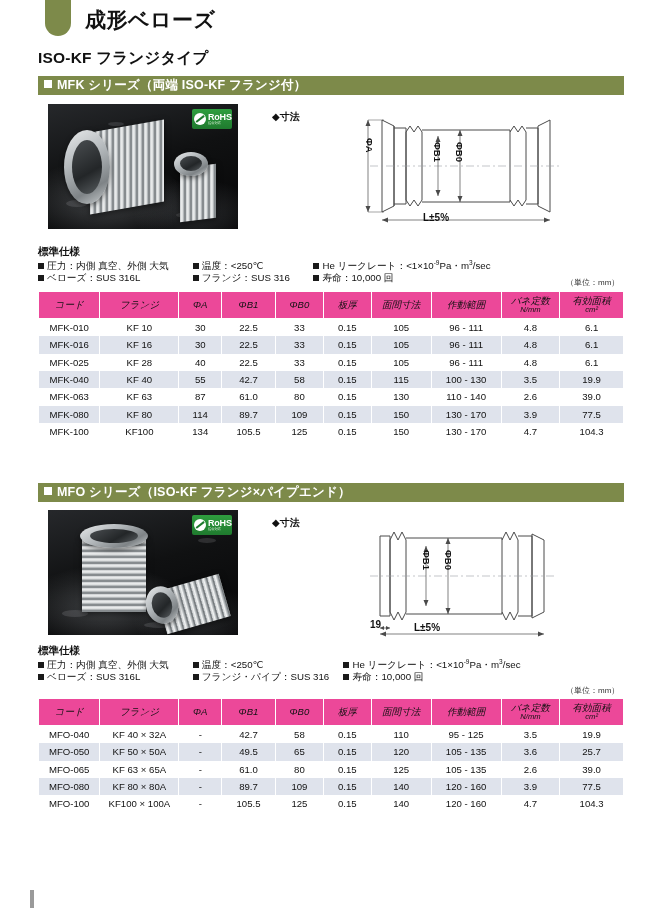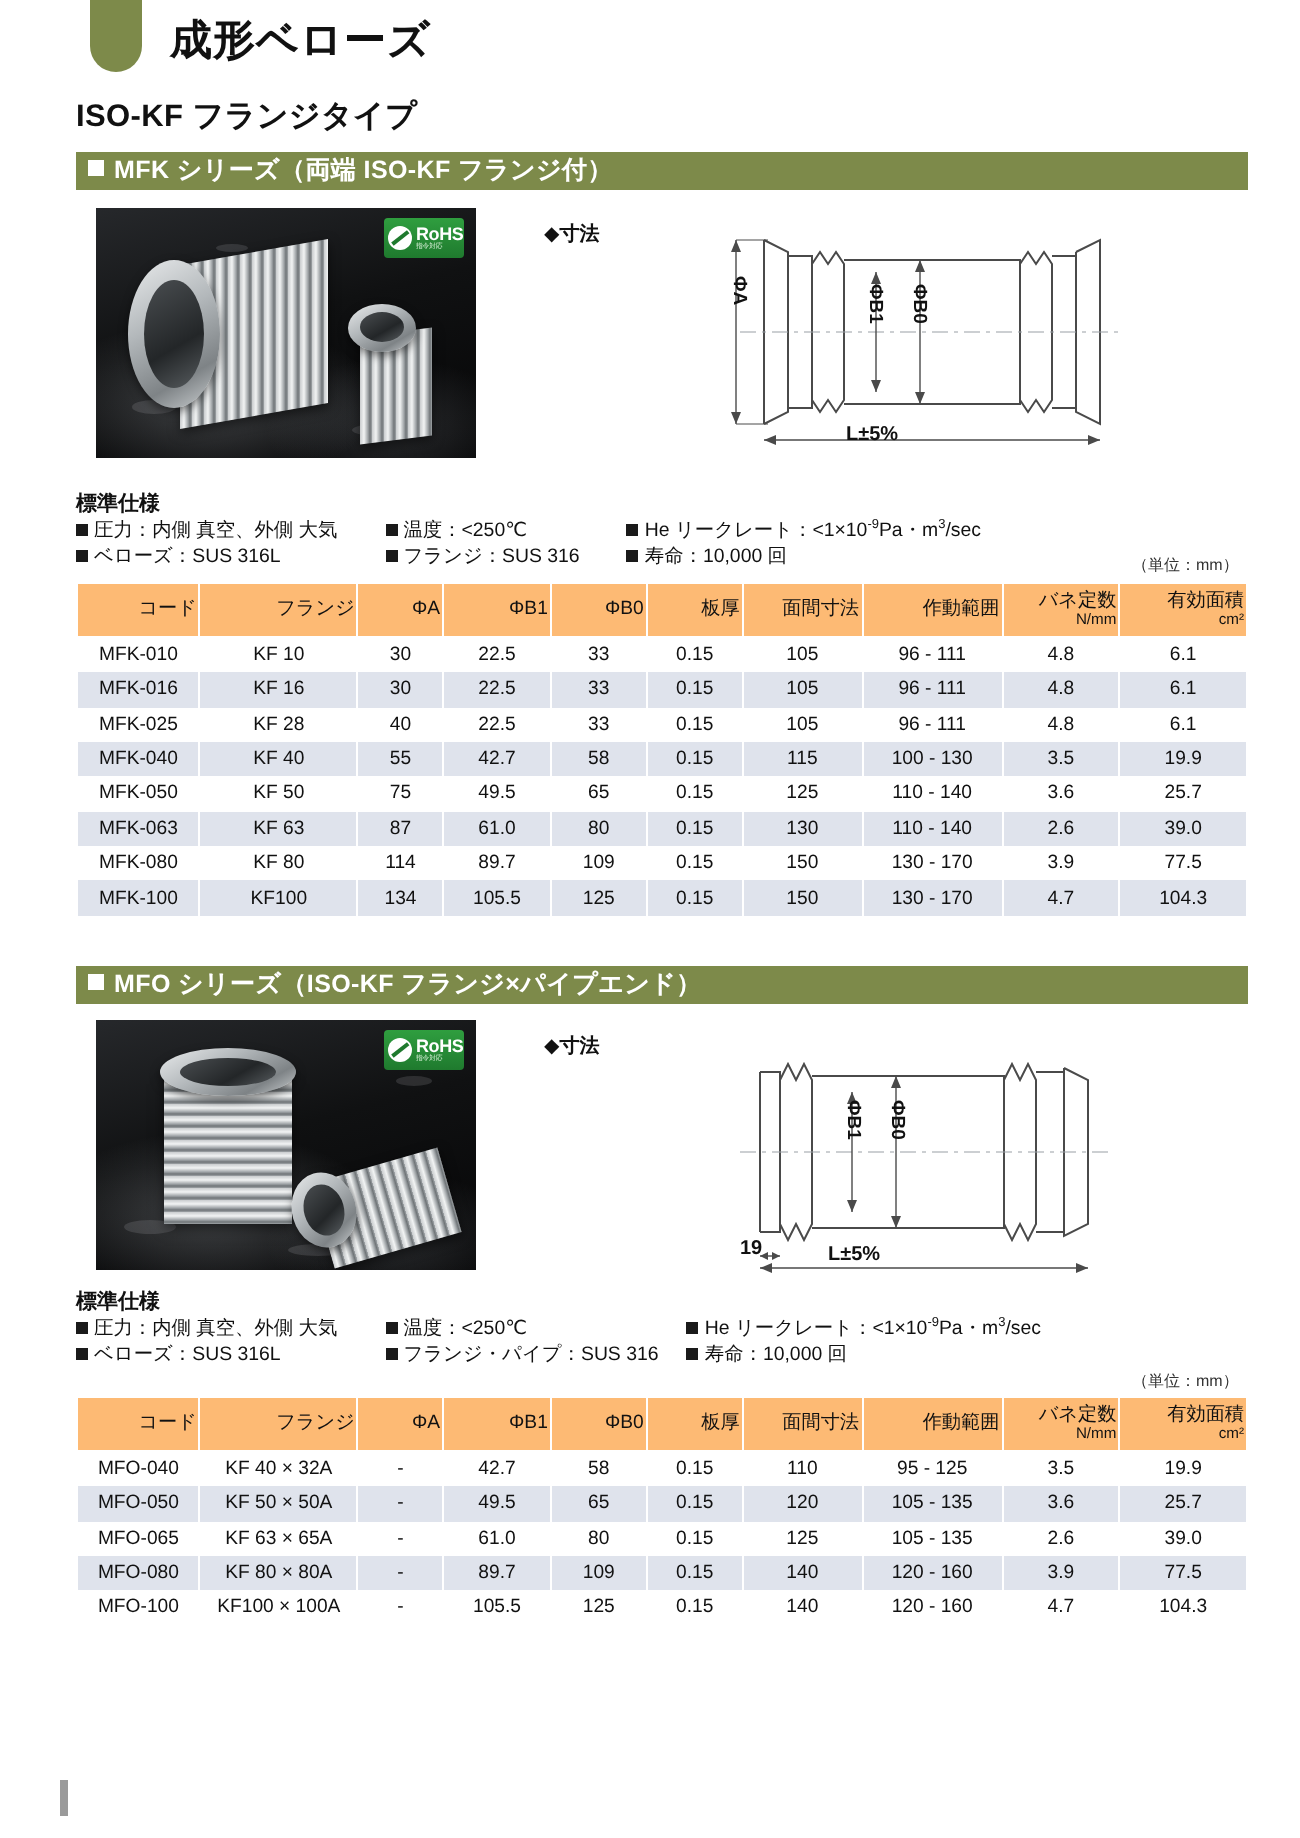--- a/index.html
+++ b/index.html
@@ -196,26 +196,27 @@
 
   
   table.spec-table {
     position: absolute;
     border-collapse: collapse;
     width: 586px;
     font-size: 9.6px;
     color: #111;
   }
   table.spec-table th {
-    background: #fdba74;
+    background: #ec4899;
     font-weight: normal;
-    text-align: right;
+    text-align: center;
     padding: 3px 1px;
     border: 1px solid #ffffff;
     line-height: 1.15;
+    font-style: italic;
   }
   table.spec-table th .sub {
     display: block;
     font-size: 7.6px;
   }
   table.spec-table td {
     text-align: center;
     padding: 3.2px 1px;
     border-left: 1px solid #ffffff;
     border-right: 1px solid #ffffff;
@@ -397,32 +398,20 @@
         <td>55</td>
         <td>42.7</td>
         <td>58</td>
         <td>0.15</td>
         <td>115</td>
         <td>100 - 130</td>
         <td>3.5</td>
         <td>19.9</td>
       </tr>
       <tr>
-        <td>MFK-050</td>
-        <td>KF 50</td>
-        <td>75</td>
-        <td>49.5</td>
-        <td>65</td>
-        <td>0.15</td>
-        <td>125</td>
-        <td>110 - 140</td>
-        <td>3.6</td>
-        <td>25.7</td>
-      </tr>
-      <tr>
         <td>MFK-063</td>
         <td>KF 63</td>
         <td>87</td>
         <td>61.0</td>
         <td>80</td>
         <td>0.15</td>
         <td>130</td>
         <td>110 - 140</td>
         <td>2.6</td>
         <td>39.0</td>

